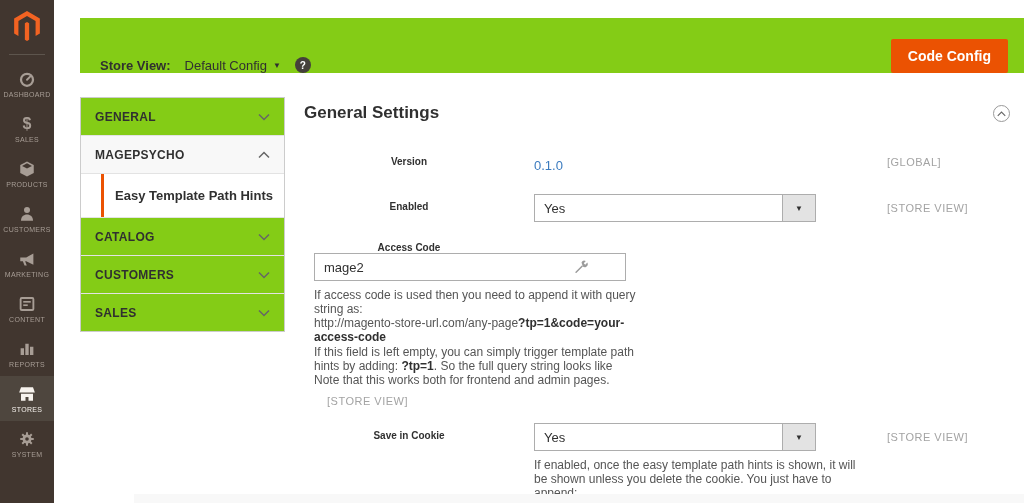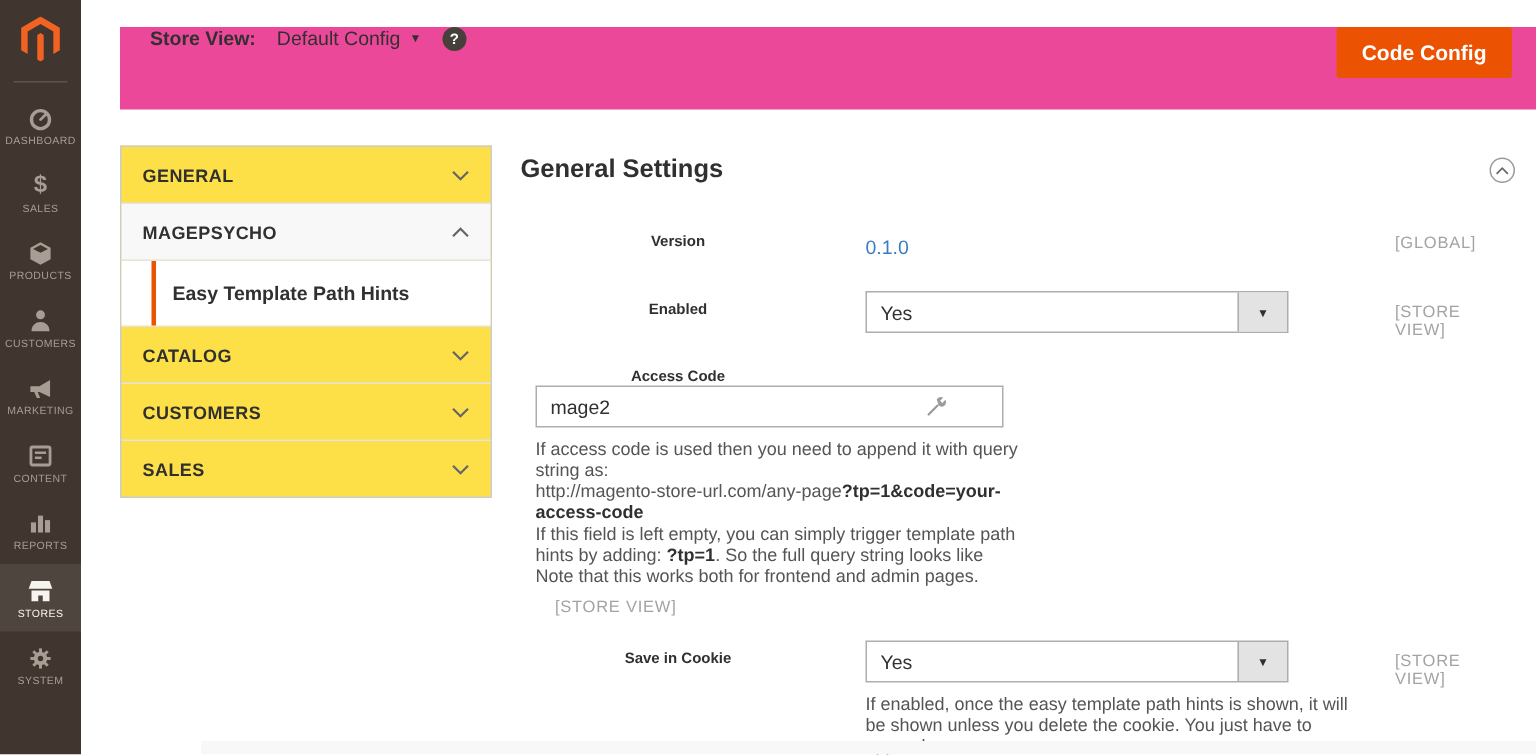--- a/index.html
+++ b/index.html
@@ -14,36 +14,36 @@
   .menu-item { height:45px; display:flex; flex-direction:column; align-items:center;
     justify-content:center; gap:3px; color:#a79d95; cursor:pointer; }
   .menu-item .mi-label { font-size:7px; letter-spacing:.3px; font-weight:400; }
   .menu-item svg { display:block; }
   .menu-item.active { background:#4e463e; color:#f7f3ee; }
   .glyph-icon { font-size:16px; font-weight:bold; line-height:18px; height:18px; }
 
   
   .main { position:absolute; left:54px; top:0; right:0; height:503px; background:#fff; }
 
-  .toolbar { margin:18px 0 0 26px; height:55px; background:#ec4899;
-    display:flex; align-items:flex-start; padding:0 16px 0 20px; }
+  .toolbar { margin:18px 0 0 26px; height:55px; background:#84cc16;
+    display:flex; align-items:flex-end; padding:0 16px 0 20px; }
   .sv-label { font-size:13px; font-weight:700; color:#303030; }
   .sv-value { font-size:13px; color:#303030; margin-left:14px; cursor:pointer; display:flex; align-items:center; gap:6px; }
   .sv-caret { font-size:8px; color:#303030; }
   .help-btn { width:16px; height:16px; border-radius:50%; background:#45403a; color:#fff;
     font-size:10px; font-weight:700; display:flex; align-items:center; justify-content:center;
     margin-left:14px; cursor:pointer; }
   .toolbar-spacer { flex:1; }
   .save-btn { background:#eb5202; color:#fff; border:none; border-radius:2px;
     font-family:inherit; font-size:14px; font-weight:700; padding:9px 17px; cursor:pointer; }
 
   .content { display:flex; margin:24px 0 0 26px; align-items:flex-start; }
 
   
-  .config-nav { width:248px; border:1px solid #ccc; background:#fde047; }
+  .config-nav { width:205px; border:1px solid #ccc; background:#84cc16; }
   .nav-section { border-bottom:1px solid #e3e3e3; }
   .nav-section:last-child { border-bottom:none; }
   .nav-head { height:37px; display:flex; align-items:center; justify-content:space-between;
     padding:0 14px; cursor:pointer; }
   .nav-head .nh-label { font-size:12px; font-weight:700; color:#303030; letter-spacing:.3px; }
   .nav-head svg { stroke:#666; }
   .nav-section.expanded .nav-head { background:#f8f8f8; }
   .nav-sub { border-top:1px solid #e3e3e3; background:#fff; }
   .nav-sub-item { border-left:3px solid #eb5202; padding:14px 10px 14px 11px;
     font-size:13px; font-weight:600; color:#303030; cursor:pointer;margin-left:20px; }

